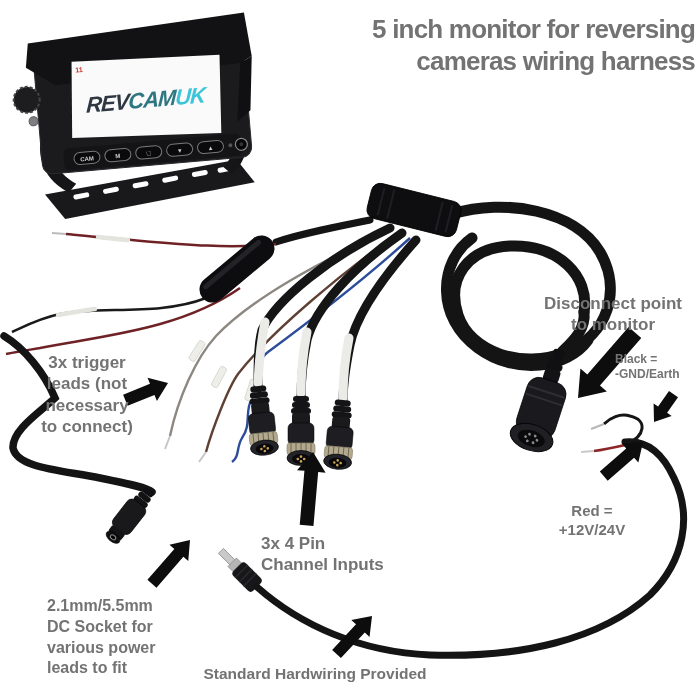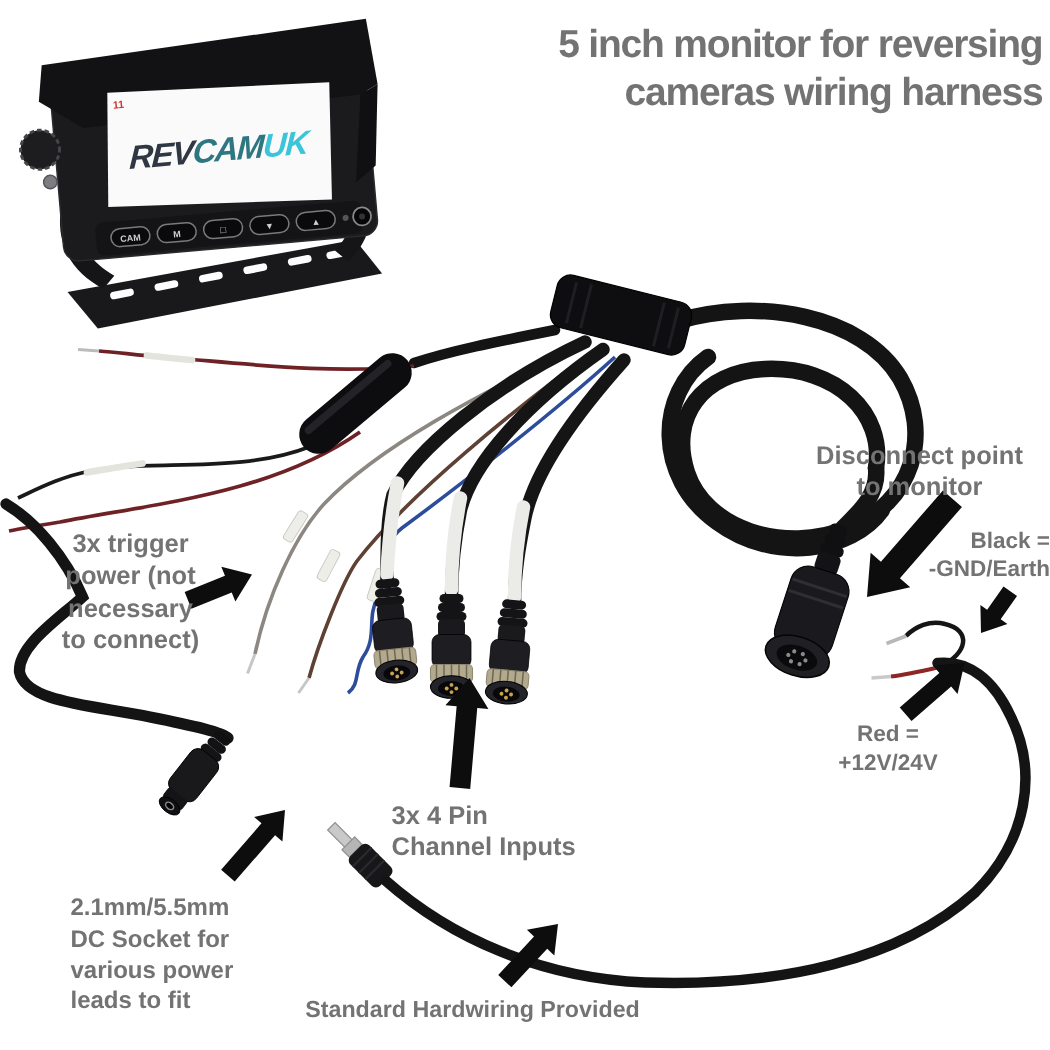--- a/index.html
+++ b/index.html
@@ -3,21 +3,21 @@
 <meta charset="utf-8">
 <style>
   html,body{margin:0;padding:0;background:#ffffff;}
   .canvas{position:relative;width:700px;height:700px;background:#ffffff;overflow:hidden;
           font-family:"Liberation Sans",sans-serif;}
   .note{position:absolute;font-weight:bold;color:#737373;white-space:pre;line-height:1.25;}
   .title{font-size:26px;text-align:right;letter-spacing:-0.8px;line-height:1.22;}
   .subtitle{font-size:14.5px;text-align:center;line-height:1.32;}
   .n-trigger{font-size:17px;text-align:center;}
   .n-disconnect{font-size:17px;text-align:right;}
-  .n-black{font-size:15px;text-align:right;}
+  .n-black{font-size:12px;}
   .n-red{font-size:15px;text-align:center;}
   .n-channel{font-size:17px;text-align:left;}
   .n-dc{font-size:16px;text-align:left;line-height:1.3;}
   .n-hardwire{font-size:15.5px;text-align:center;}
   svg{position:absolute;left:0;top:0;}
 </style>
 </head>
 <body>
 
 <div class="canvas">
@@ -236,28 +236,28 @@
       <g transform="translate(372,616) rotate(-47)">
         <polygon points="0,0 -17,-12.5 -17,-6 -52,-6 -52,6 -17,6 -17,12.5"></polygon>
         </g>
     </g>
   </svg>
 
   <div class="note title" style="right:5px; top:14px;">5 inch monitor for reversing
 cameras wiring harness</div>
 
   <div class="note n-trigger" style="left:24px; top:352px; width:126px;">3x trigger
-power (not
+leads (not
 necessary
 to connect)</div>
   <div class="note n-disconnect" style="left:530px; top:293px; width:166px;text-align:center;">Disconnect point
 to monitor</div>
   <div class="note n-black" style="left:615px; top:352px; width:85px;">Black =
 -GND/Earth</div>
-  <div class="note n-red" style="left:547px; top:481px; width:90px;">Red =
+  <div class="note n-red" style="left:547px; top:502px; width:90px;">Red =
 +12V/24V</div>
   <div class="note n-channel" style="left:261px; top:533px; width:170px;">3x 4 Pin
 Channel Inputs</div>
   <div class="note n-dc" style="left:47px; top:596px; width:140px;">2.1mm/5.5mm
 DC Socket for
 various power
 leads to fit</div>
   <div class="note n-hardwire" style="left:200px; top:664px; width:230px;">Standard Hardwiring Provided</div>
 </div>
 

